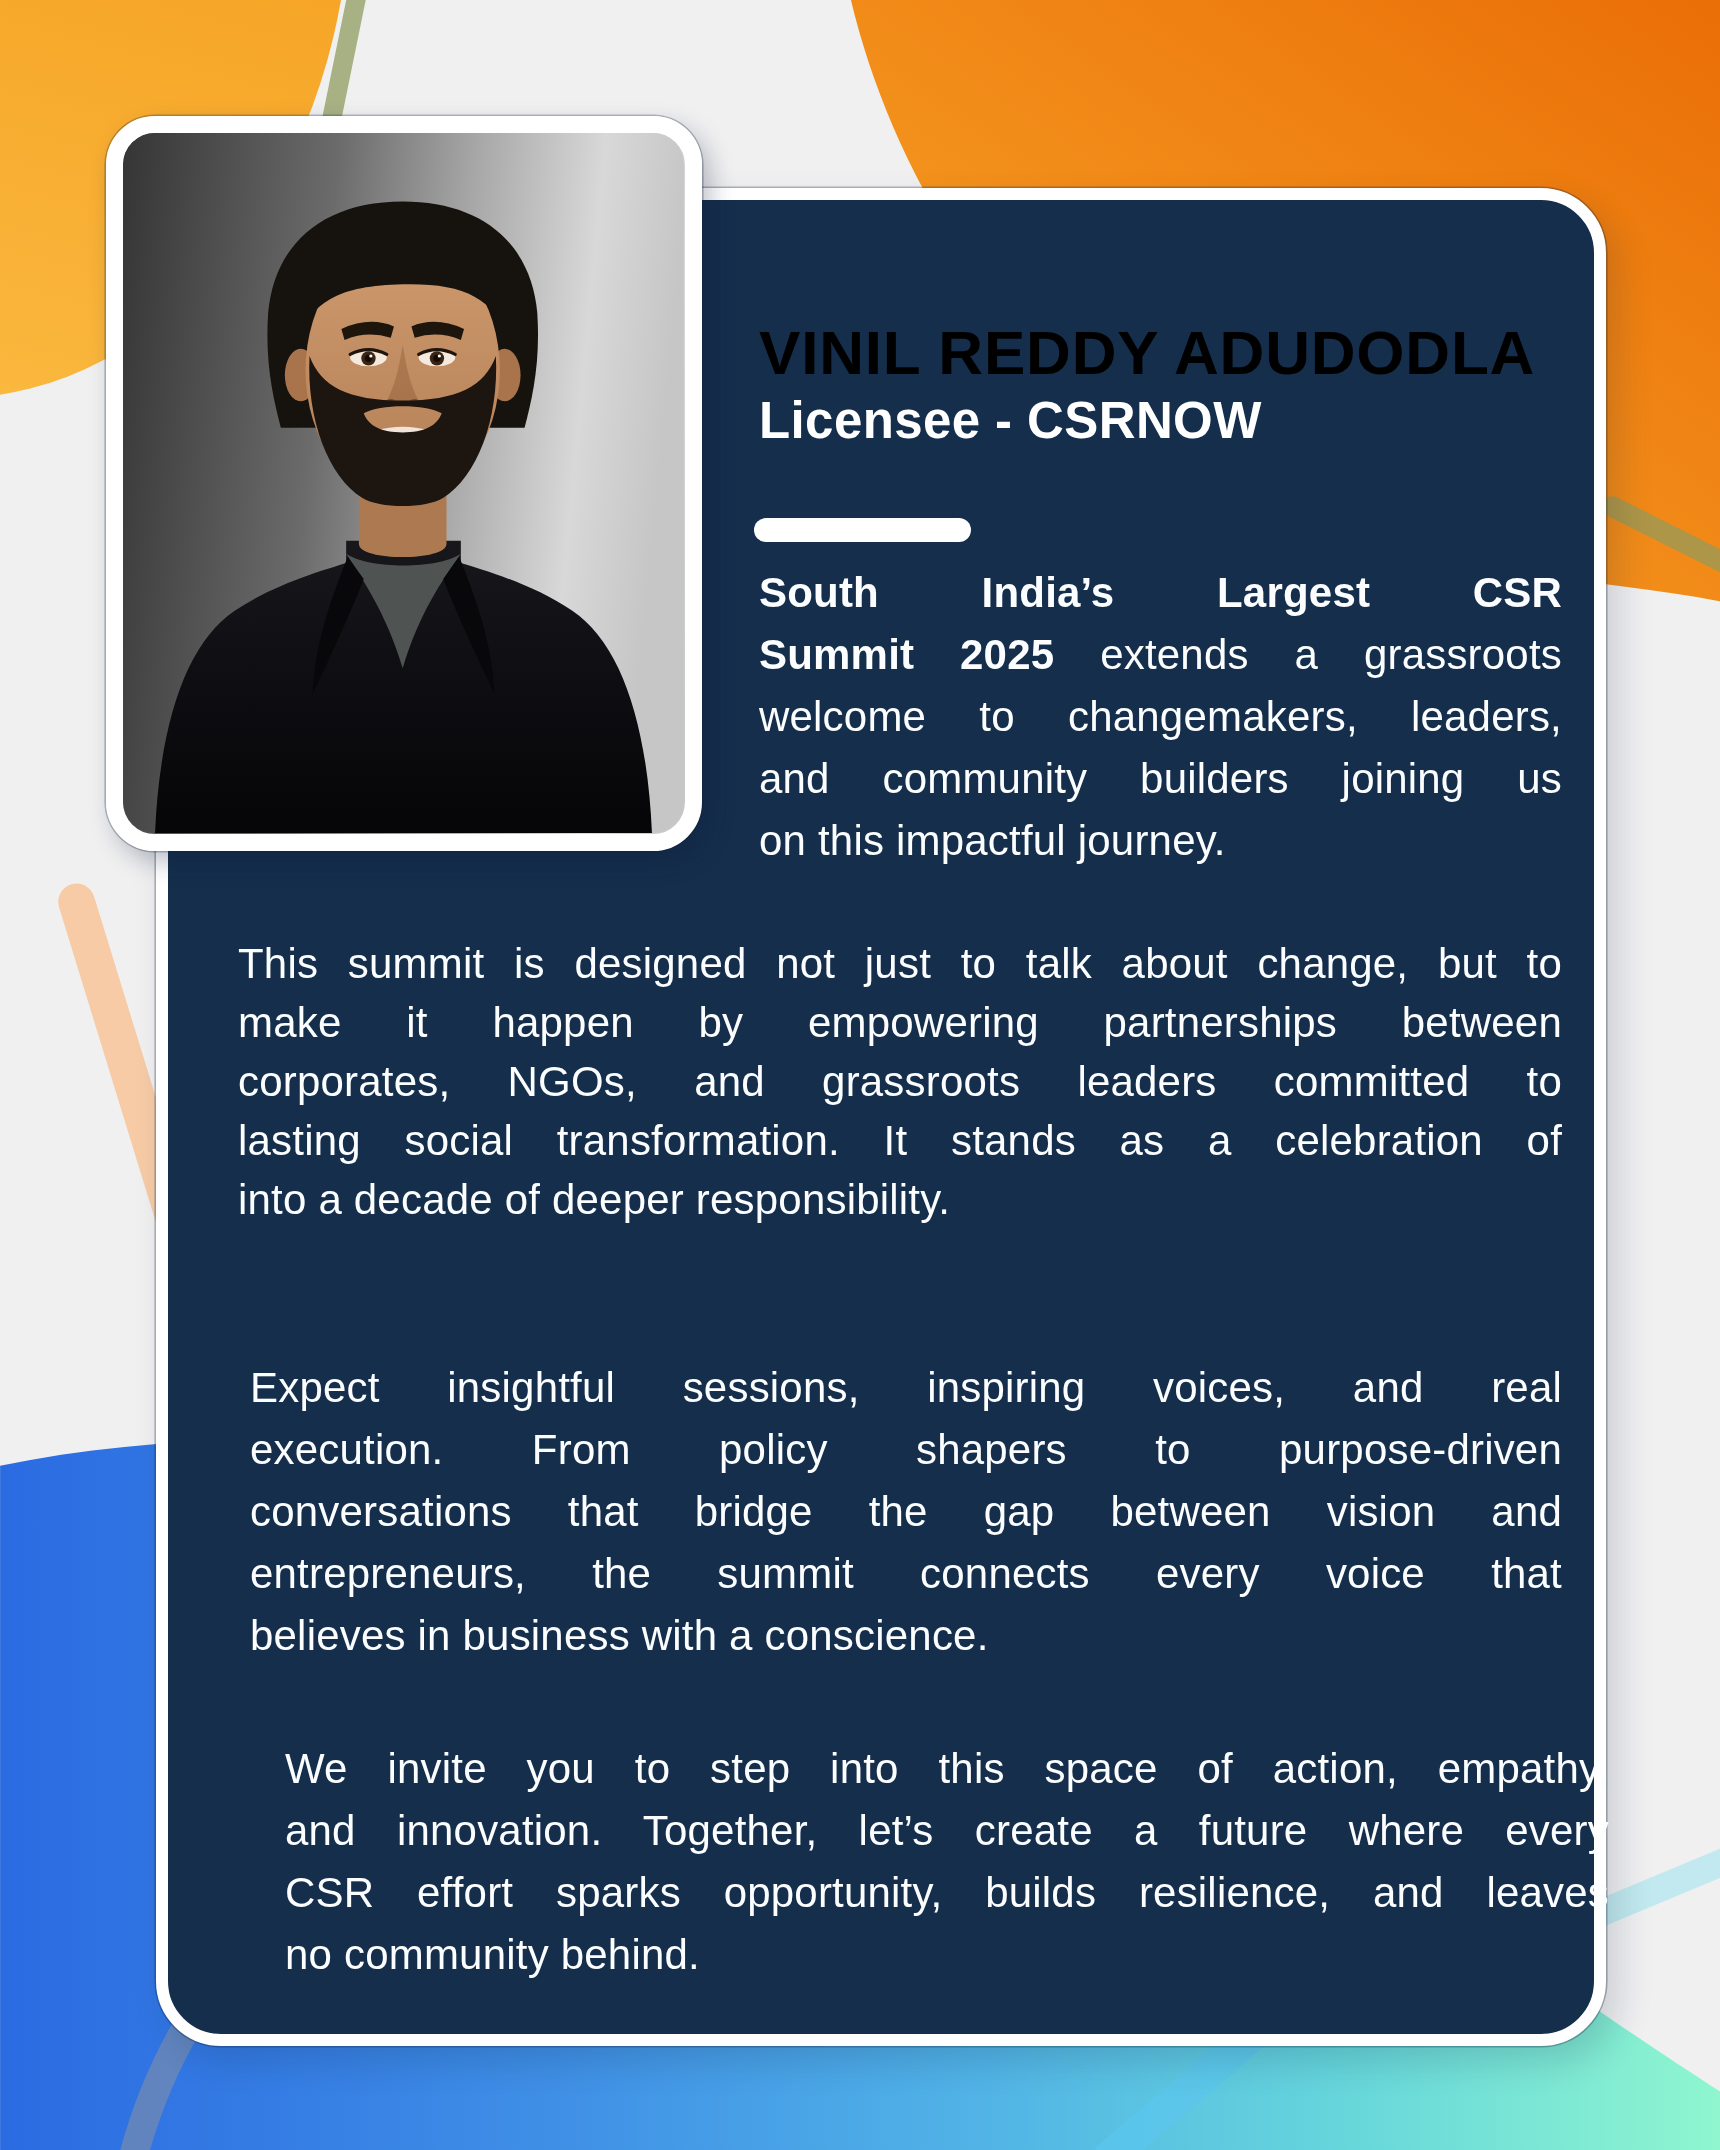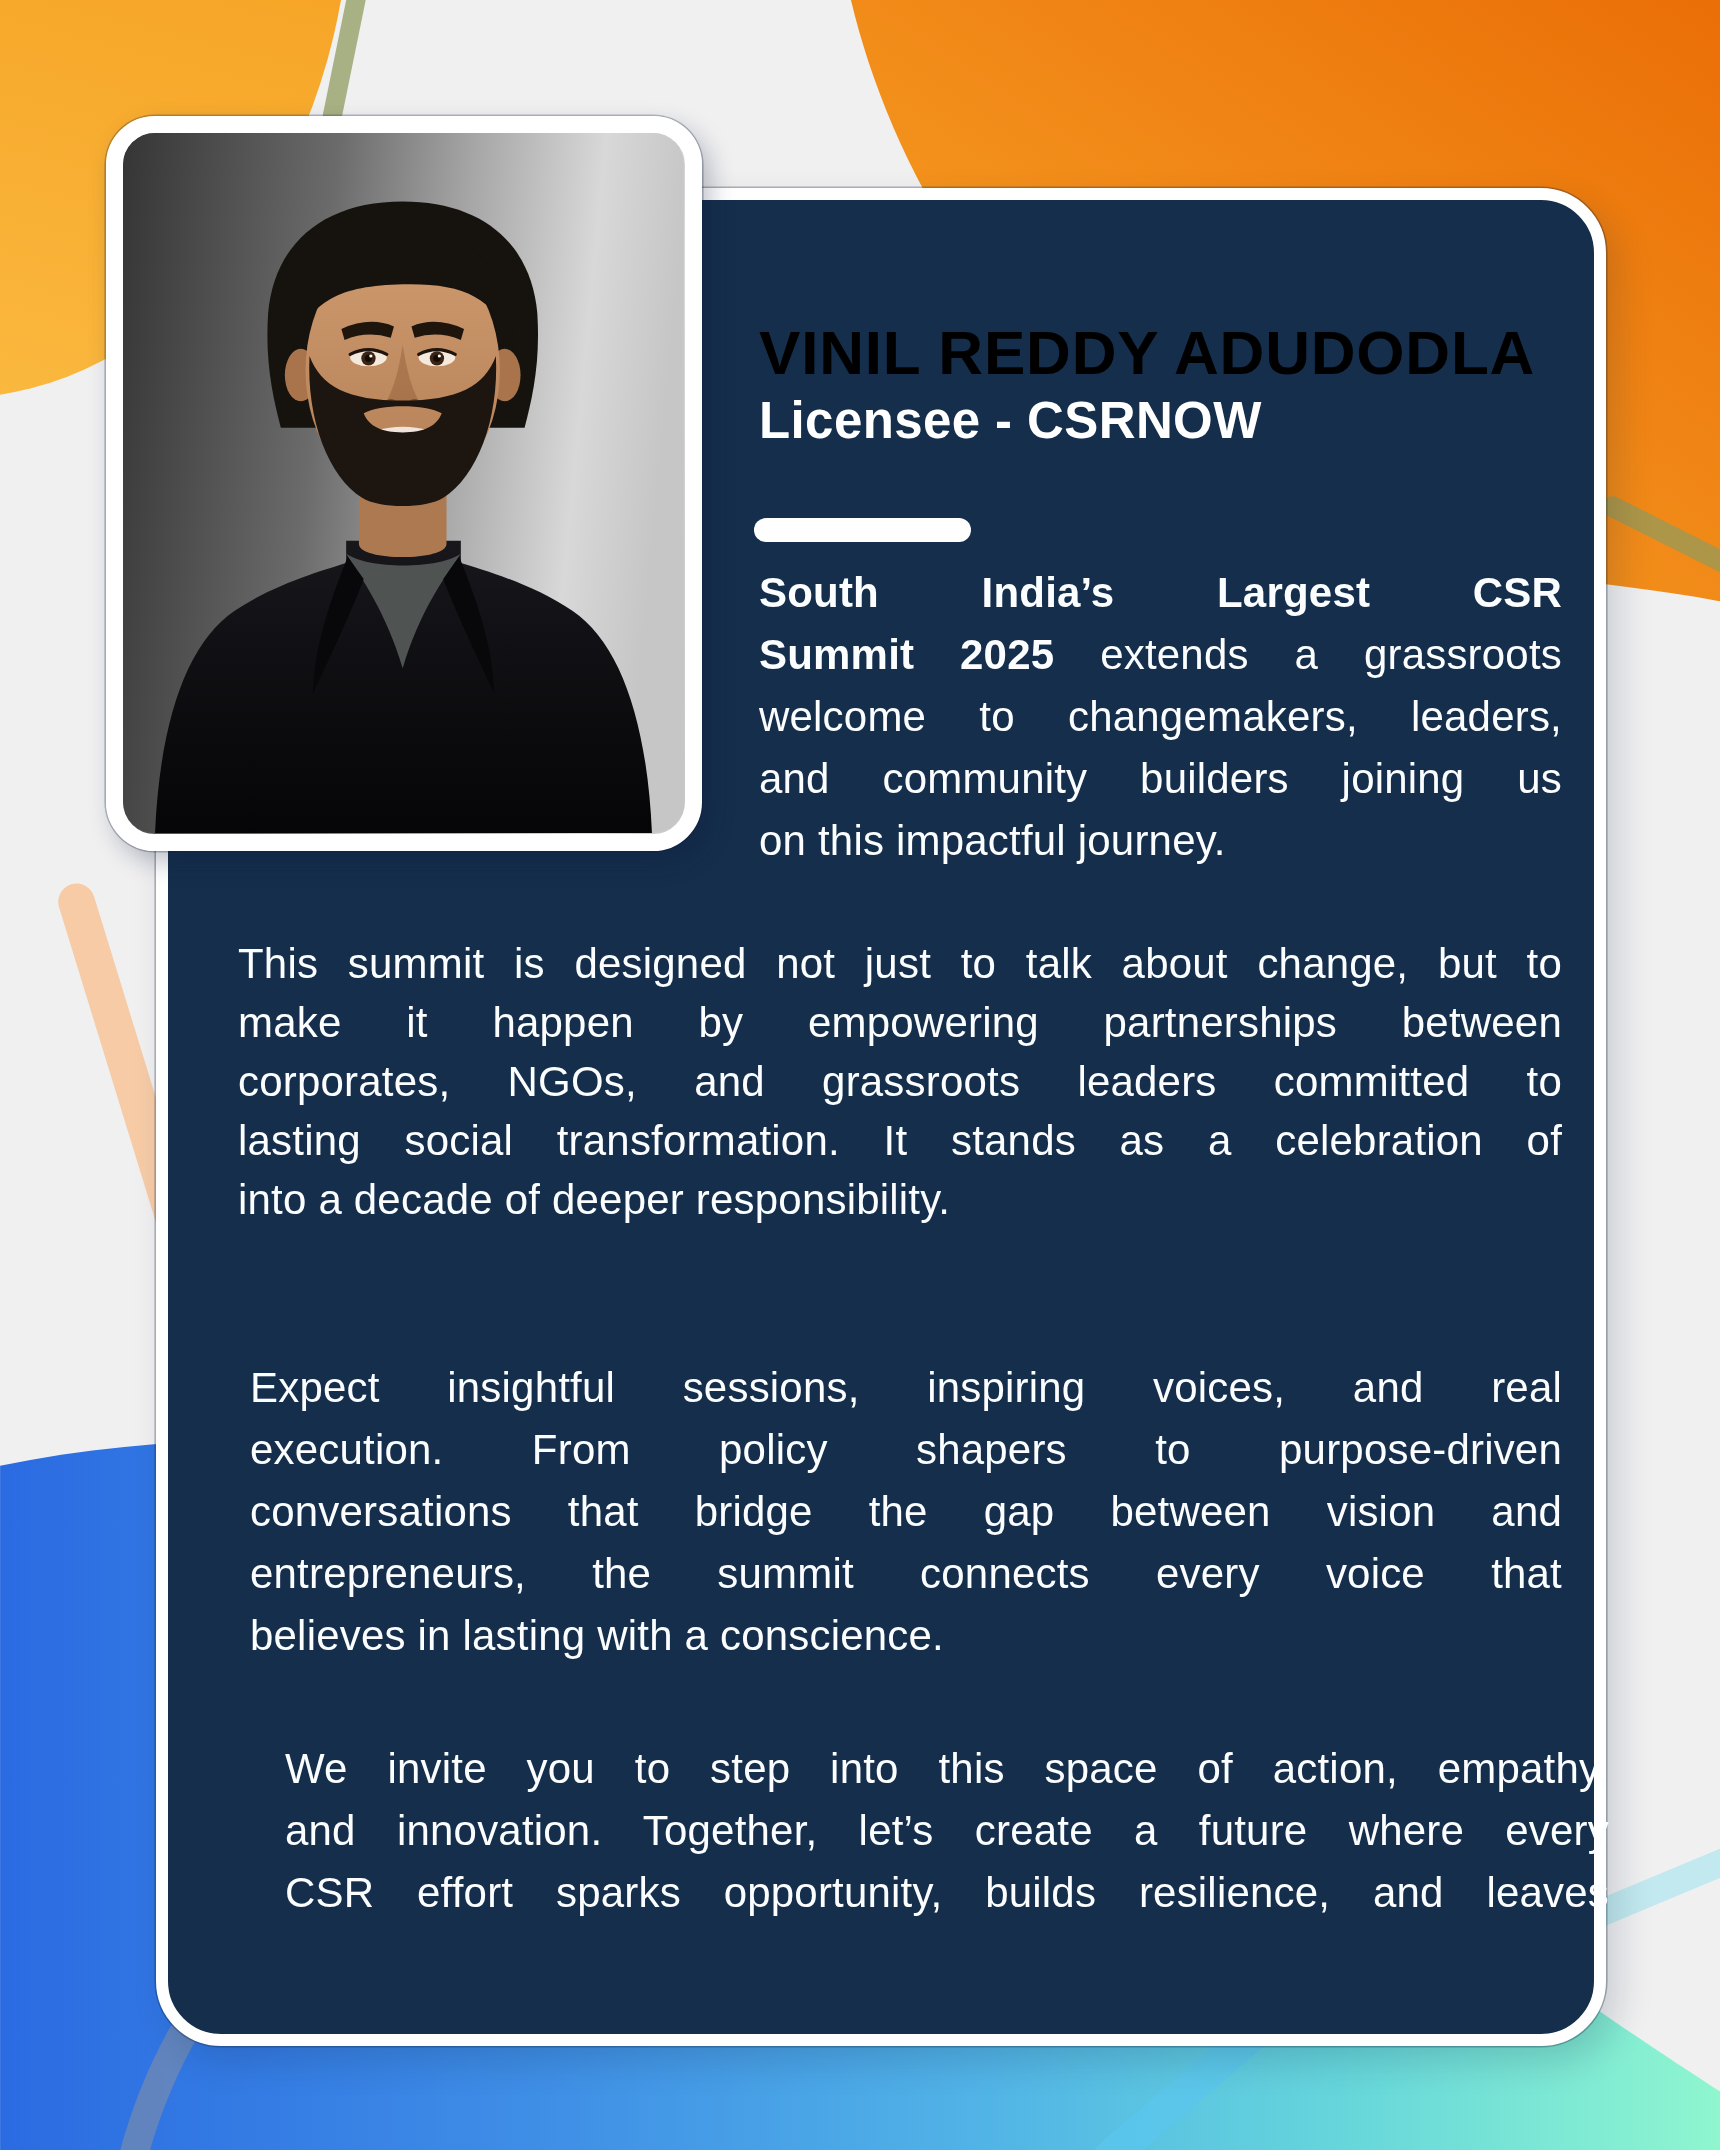--- a/index.html
+++ b/index.html
@@ -180,21 +180,22 @@
       <div class="jline"><span>make it happen by empowering partnerships between</span></div>
       <div class="jline"><span>corporates, NGOs, and grassroots leaders committed to</span></div>
       <div class="jline"><span>lasting social transformation. It stands as a celebration of</span></div>
       <div class="jline last"><span>into a decade of deeper responsibility.</span></div>
     </div>
   <div class="para p3">
       <div class="jline"><span>Expect insightful sessions, inspiring voices, and real</span></div>
       <div class="jline"><span>execution. From policy shapers to purpose-driven</span></div>
       <div class="jline"><span>conversations that bridge the gap between vision and</span></div>
       <div class="jline"><span>entrepreneurs, the summit connects every voice that</span></div>
-      <div class="jline last"><span>believes in lasting with a conscience.</span></div>
+      <div class="jline last"><span>believes in business with a conscience.</span></div>
     </div>
   <div class="para p4">
       <div class="jline"><span>We invite you to step into this space of action, empathy,</span></div>
       <div class="jline"><span>and innovation. Together, let’s create a future where every</span></div>
       <div class="jline"><span>CSR effort sparks opportunity, builds resilience, and leaves</span></div>
+      <div class="jline last"><span>no community behind.</span></div>
     </div>
 </div>
 
 
 </body></html>

